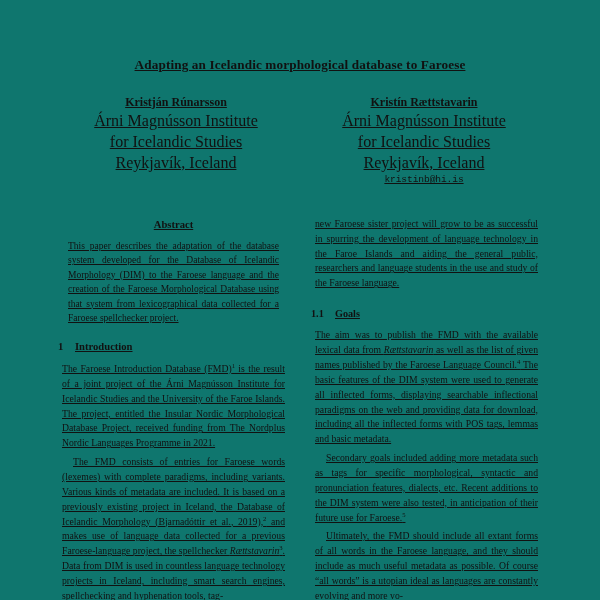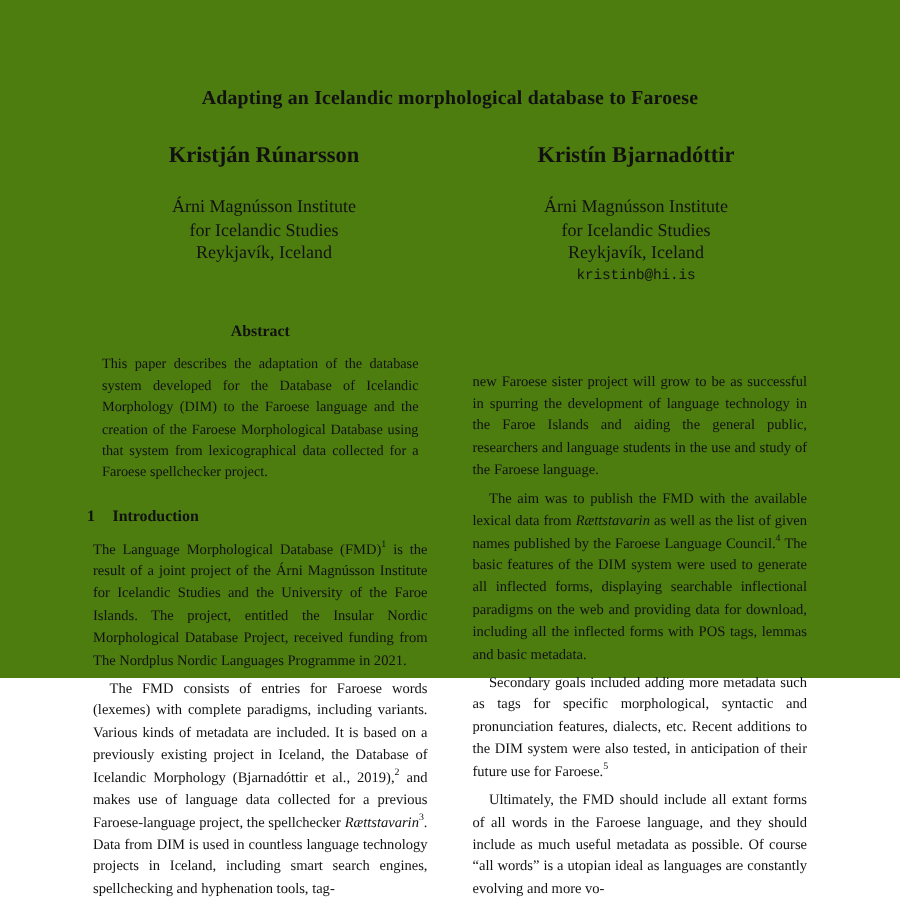--- a/index.html
+++ b/index.html
@@ -11,24 +11,25 @@
     width: 600px;
     height: 600px;
     background: #ffffff;
     font-family: "Liberation Serif", "DejaVu Serif", serif;
     color: #111111;
     overflow: hidden;
   }
   .page {
     position: relative;
     width: 600px;
-    height: 452px;
-    background: #4d7c0f;
+    height: 600px;
+    background: #0f766e;
     box-sizing: border-box;
     padding: 0;
+    text-decoration: underline;
   }
 
   
   .title {
     text-align: center;
     font-size: 13.2px;
     font-weight: bold;
     letter-spacing: 0.01em;
     margin: 0;
     padding: 57px 40px 0 40px;
@@ -41,27 +42,27 @@
     justify-content: center;
     margin-top: 21px;
     padding: 0 52px;
   }
   .author-block {
     flex: 1 1 50%;
     text-align: center;
     line-height: 1.30;
   }
   .author-name {
-    font-size: 15px;
+    font-size: 12px;
     font-weight: bold;
     display: block;
-    margin-bottom: 16px;
+    margin-bottom: 1px;
   }
   .author-aff {
-    font-size: 12px;
+    font-size: 16px;
     display: block;
   }
   .author-email {
     font-size: 9.6px;
     font-family: "Liberation Mono", "DejaVu Sans Mono", monospace;
     display: block;
     margin-top: 1px;
     letter-spacing: -0.1px;
   }
 
@@ -153,54 +154,57 @@
   <div class="authors">
 
     <div class="author-block">
       <span class="author-name">Kristján Rúnarsson</span>
       <span class="author-aff">Árni Magnússon Institute</span>
       <span class="author-aff">for Icelandic Studies</span>
       <span class="author-aff">Reykjavík, Iceland</span>
     </div>
 
     <div class="author-block">
-      <span class="author-name">Kristín Bjarnadóttir</span>
+      <span class="author-name">Kristín Rættstavarin</span>
       <span class="author-aff">Árni Magnússon Institute</span>
       <span class="author-aff">for Icelandic Studies</span>
       <span class="author-aff">Reykjavík, Iceland</span>
       <span class="author-email">kristinb@hi.is</span>
     </div>
 
   </div>
 
   <div class="columns clip-bottom">
 
     <div class="col">
 
       <div class="abstract-head">Abstract</div>
       <p class="abstract-body">This paper describes the adaptation of the database system developed for the Database of Icelandic Morphology (DIM) to the Faroese language and the creation of the Faroese Morphological Database using that system from lexicographical data collected for a Faroese spellchecker project.</p>
 
       <h2 class="section">
         <span class="num">1</span><span>Introduction</span>
       </h2>
 
       <p class="para first">
-        <span>The Language Morphological Database (FMD)</span><sup class="fn">1</sup><span> is the result of a joint project of the Árni Magnússon Institute for Icelandic Studies and the University of the Faroe Islands. The project, entitled the Insular Nordic Morphological Database Project, received funding from The Nordplus Nordic Languages Programme in 2021.</span>
+        <span>The Faroese Introduction Database (FMD)</span><sup class="fn">1</sup><span> is the result of a joint project of the Árni Magnússon Institute for Icelandic Studies and the University of the Faroe Islands. The project, entitled the Insular Nordic Morphological Database Project, received funding from The Nordplus Nordic Languages Programme in 2021.</span>
       </p>
 
       <p class="para">
         <span>The FMD consists of entries for Faroese words (lexemes) with complete paradigms, including variants. Various kinds of metadata are included. It is based on a previously existing project in Iceland, the Database of Icelandic Morphology (Bjarnadóttir et al., 2019),</span><sup class="fn">2</sup><span> and makes use of language data collected for a previous Faroese-language project, the spellchecker </span><span class="it">Rættstavarin</span><sup class="fn">3</sup><span>. Data from DIM is used in countless language technology projects in Iceland, including smart search engines, spellchecking and hyphenation tools, tag-</span>
       </p>
 
     </div>
 
     <div class="col">
 
       <p class="para first rcol-first">new Faroese sister project will grow to be as successful in spurring the development of language technology in the Faroe Islands and aiding the general public, researchers and language students in the use and study of the Faroese language.</p>
 
+      <h3 class="subsection">
+        <span class="num">1.1</span><span>Goals</span>
+      </h3>
 
       <p class="para first">
         <span>The aim was to publish the FMD with the available lexical data from </span><span class="it">Rættstavarin</span><span> as well as the list of given names published by the Faroese Language Council.</span><sup class="fn">4</sup><span> The basic features of the DIM system were used to generate all inflected forms, displaying searchable inflectional paradigms on the web and providing data for download, including all the inflected forms with POS tags, lemmas and basic metadata.</span>
       </p>
 
       <p class="para gap">
         <span>Secondary goals included adding more metadata such as tags for specific morphological, syntactic and pronunciation features, dialects, etc. Recent additions to the DIM system were also tested, in anticipation of their future use for Faroese.</span><sup class="fn">5</sup>
       </p>
 
       <p class="para gap">Ultimately, the FMD should include all extant forms of all words in the Faroese language, and they should include as much useful metadata as possible. Of course “all words” is a utopian ideal as languages are constantly evolving and more vo-</p>

